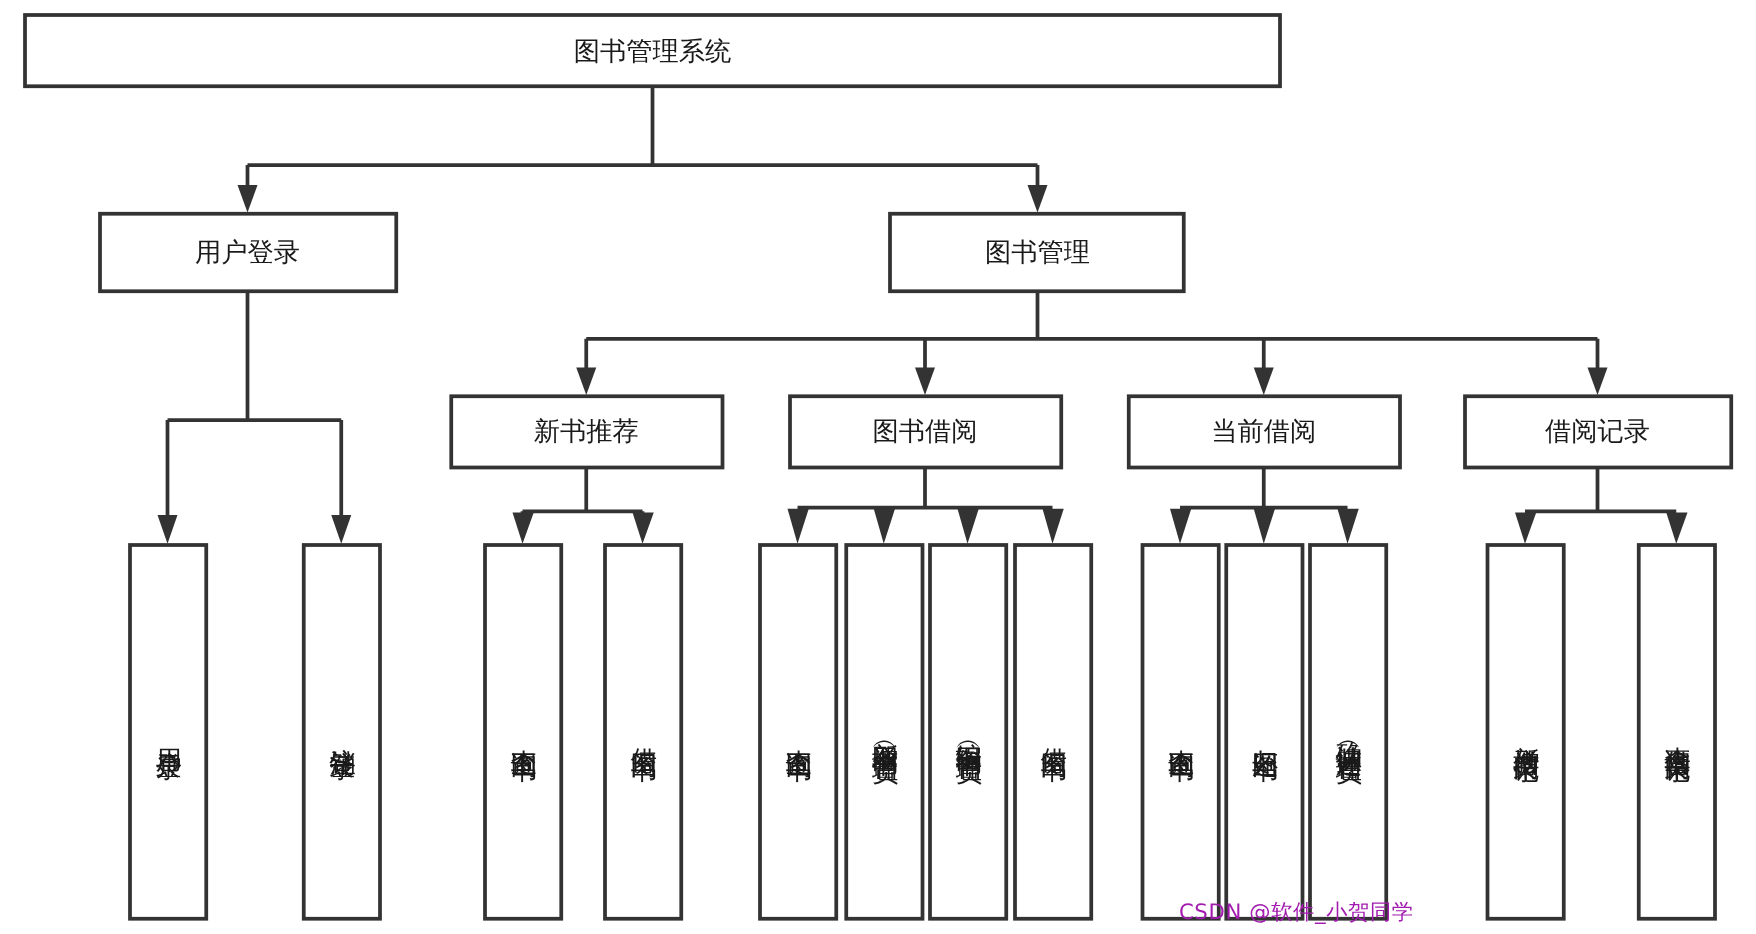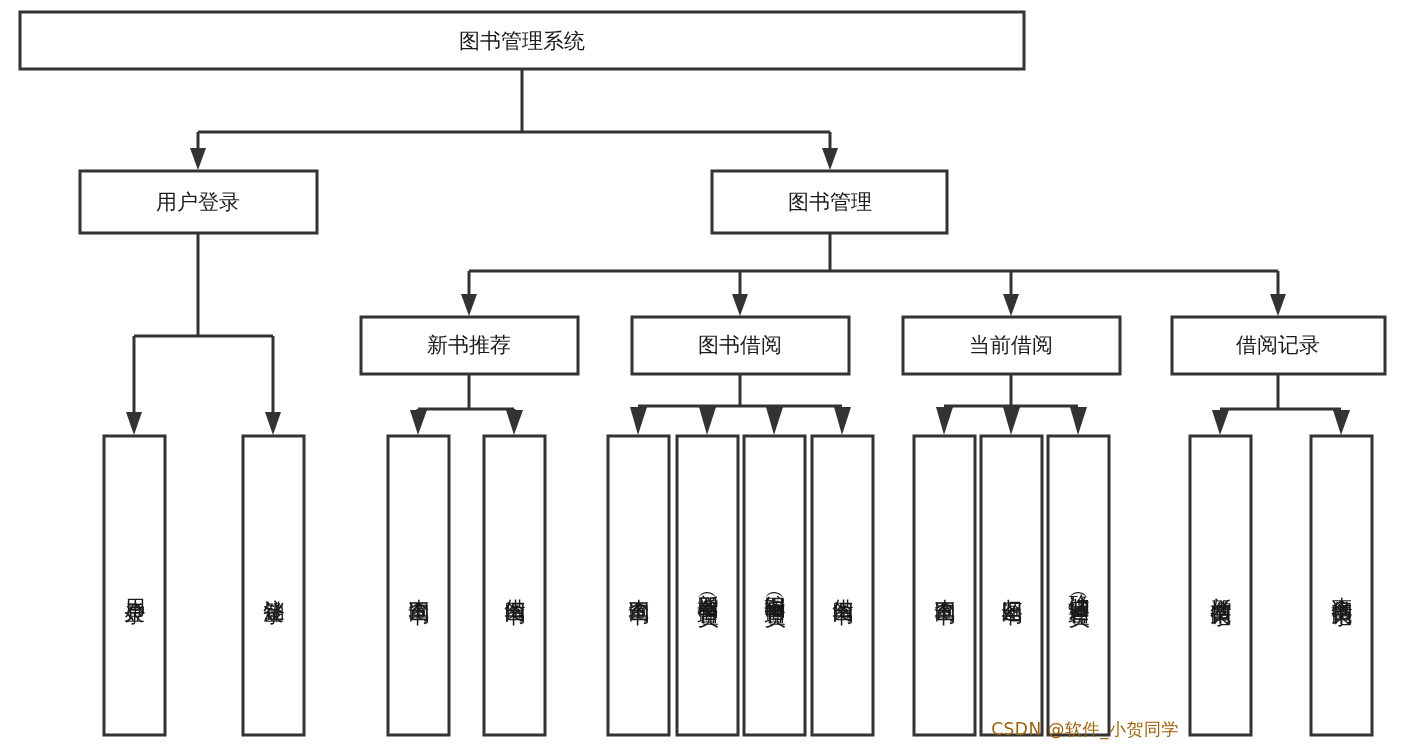--- a/index.html
+++ b/index.html
@@ -11,21 +11,20 @@
     width: 1405px;
     height: 747px;
     font-family: "DejaVu Sans", "Liberation Sans", sans-serif;
     overflow: hidden;
   }
   #diagram-root {
     position: relative;
     width: 1141px;
     height: 747px;
     background: #ffffff;
-    padding-left: 48px;
   }
   svg#tree-svg {
     position: absolute;
     top: 0;
     left: 0;
     width: 1405px;
     height: 747px;
   }
   .node-box {
     fill: #ffffff;
@@ -60,21 +59,21 @@
     text-align: center;
     white-space: nowrap;
     pointer-events: none;
   }
   #watermark {
     position: absolute;
     right: 10px;
     bottom: 6px;
     font-family: "DejaVu Sans", "Liberation Sans", sans-serif;
     font-size: 17px;
-    color: #a16207;
+    color: #a21caf;
     white-space: nowrap;
     letter-spacing: 0.5px;
   }
 </style>
 </head>
 <body>
 
 <div id="diagram-root">
 
   <svg id="tree-svg" viewBox="0 0 1405 747">

